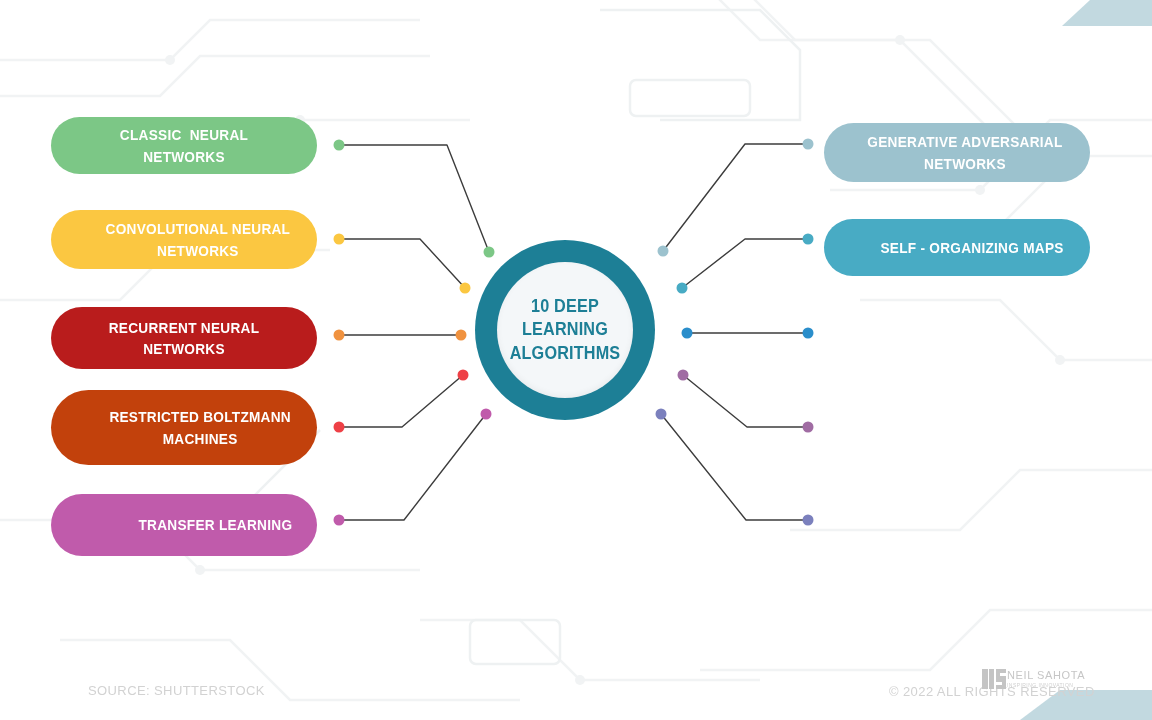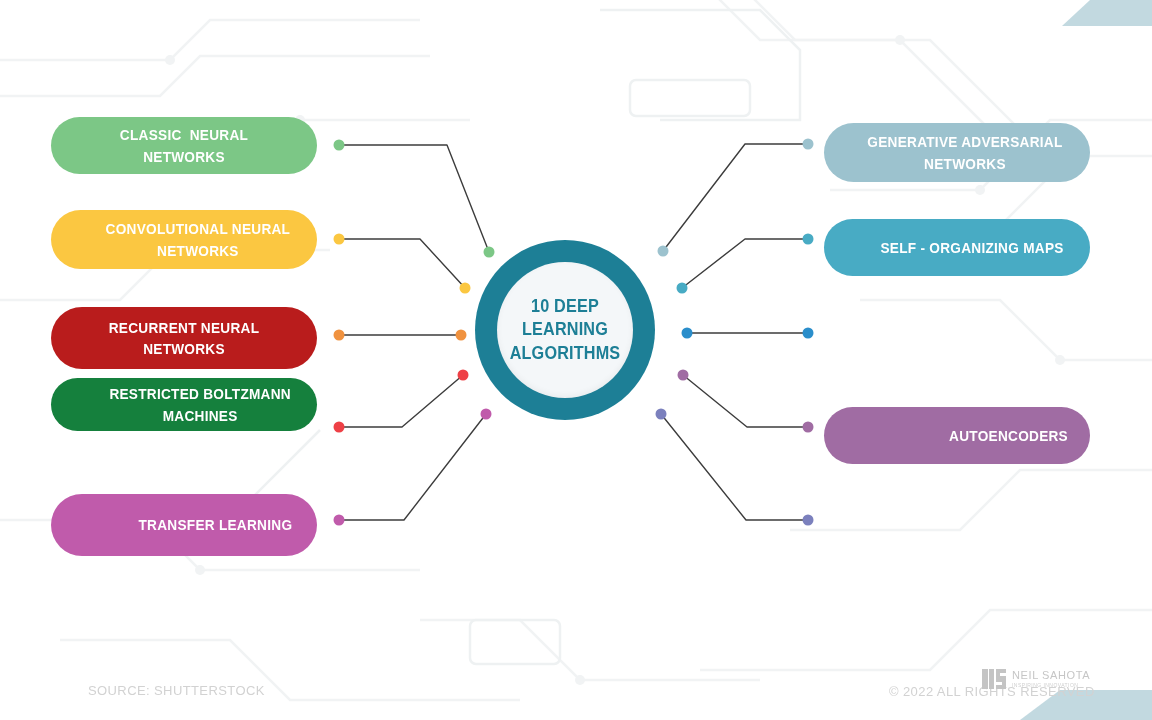--- a/index.html
+++ b/index.html
@@ -111,21 +111,20 @@
   }
   #footer-source { left: 88px;  top: 683px; }
   #footer-rights { left: 889px; top: 684px; }
 
   #footer-logo {
     position: absolute;
     left: 981px;
     top: 668px;
     display: flex;
     align-items: center;
-    gap: 5px;
   }
   #logo-mark { display: block; }
   #logo-words { display: flex; flex-direction: column; line-height: 1; }
   #logo-name {
     font-family: "Liberation Sans", sans-serif;
     font-size: 11px;
     font-weight: normal;
     letter-spacing: 0.6px;
     color: #c6c6c6;
   }
@@ -220,37 +219,34 @@
   <div class="pill pill-left" style="top:117px;height:57px;background:#7cc786">
     <span class="pill-label">CLASSIC  NEURAL NETWORKS</span>
   </div>
   <div class="pill pill-left" style="top:210px;height:59px;background:#fbc741">
     <span class="pill-label">CONVOLUTIONAL NEURAL
 NETWORKS</span>
   </div>
   <div class="pill pill-left" style="top:307px;height:62px;background:#b91c1c">
     <span class="pill-label">RECURRENT NEURAL NETWORKS</span>
   </div>
-  <div class="pill pill-left" style="top:378px;height:53px;background:#15803d">
+  <div class="pill pill-left" style="top:390px;height:75px;background:#c2410c">
     <span class="pill-label">RESTRICTED BOLTZMANN
 MACHINES</span>
   </div>
   <div class="pill pill-left" style="top:494px;height:62px;background:#c05bab">
     <span class="pill-label">TRANSFER LEARNING</span>
   </div>
 
   <div class="pill pill-right" style="top:115px;height:59px;background:#9cc2ce">
     <span class="pill-label">GENERATIVE ADVERSARIAL
 NETWORKS</span>
   </div>
   <div class="pill pill-right" style="top:211px;height:57px;background:#48abc4">
     <span class="pill-label">SELF - ORGANIZING MAPS</span>
-  </div>
-  <div class="pill pill-right" style="top:399px;height:57px;background:#a06ca3">
-    <span class="pill-label">AUTOENCODERS</span>
   </div>
 
   <div id="hub">
     <div id="hub-ring"></div>
     <div id="hub-inner">
       <div id="hub-title">10 DEEP LEARNING
 ALGORITHMS</div>
     </div>
   </div>
 

